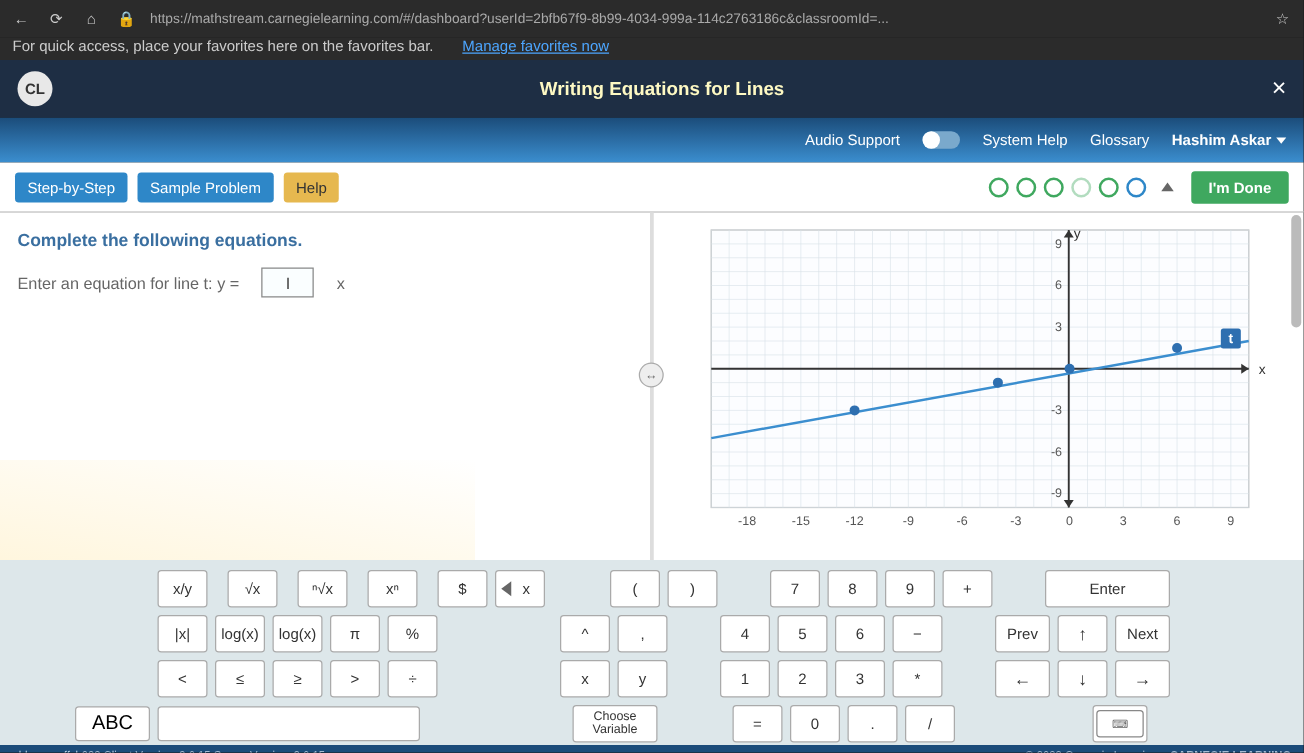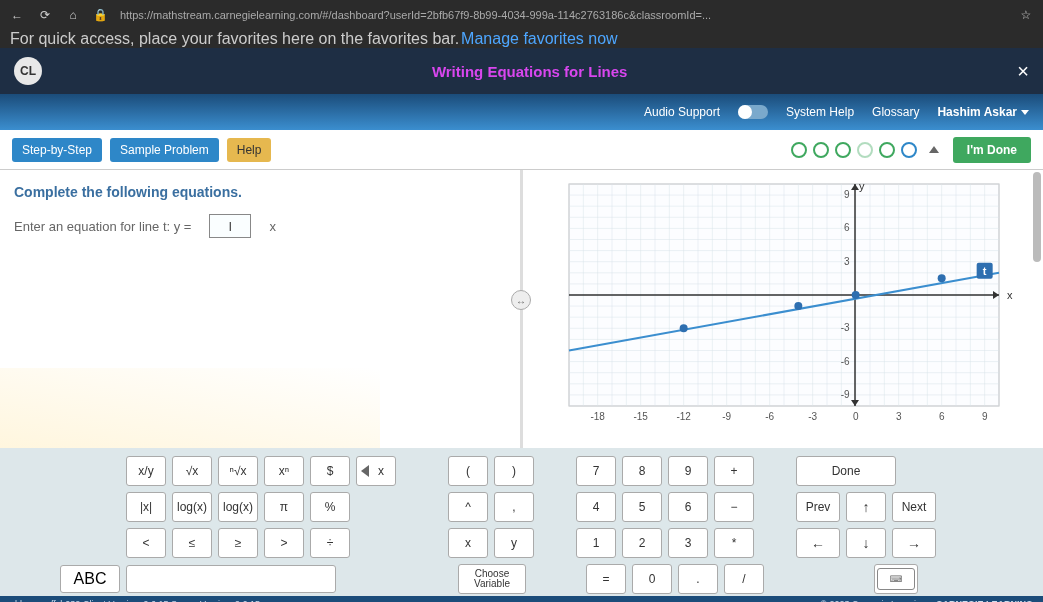--- a/index.html
+++ b/index.html
@@ -1,24 +1,24 @@
 <!DOCTYPE html>
 <html><head>
 <meta charset="utf-8">
 <style>
 *{box-sizing:border-box;margin:0;padding:0;font-family:Arial,Helvetica,sans-serif}
 html,body{width:1043px;height:602px;background:#1a1a1a;overflow:hidden}
 .browser-bar{height:30px;background:#2b2b2b;display:flex;align-items:center;gap:10px;padding:0 8px;color:#bbb;font-size:12px}
 .bicon{width:18px;height:18px;display:flex;align-items:center;justify-content:center;color:#ccc}
 .url{flex:1;color:#aaa;font-size:11px;white-space:nowrap;overflow:hidden}
-.fav-bar{height:18px;background:#2b2b2b;color:#ccc;font-size:16px;padding:0 10px;display:flex;align-items:flex-start;gap:2px}
-.fav-bar a{color:#4da6ff;}
+.fav-bar{height:18px;background:#2b2b2b;color:#ccc;font-size:12px;padding:0 10px;display:flex;align-items:flex-start;gap:23px}
+.fav-bar a{color:#4da6ff;text-decoration:underline}
 .app-header{background:#1e2e44;height:46px;display:flex;align-items:center;padding:0 14px;position:relative}
 .app-logo{width:28px;height:28px;border-radius:50%;background:#e8e8e8;color:#333;display:flex;align-items:center;justify-content:center;font-size:12px;font-weight:bold}
-.app-title{flex:1;text-align:center;color:#d946ef;font-weight:bold;font-size:15px}
+.app-title{flex:1;text-align:center;color:#fef9c3;font-weight:bold;font-size:15px}
 .app-close{color:#fff;font-size:20px;cursor:pointer}
 .top-links{background:linear-gradient(#1b4c7a,#3b8ecf);height:36px;display:flex;align-items:center;gap:18px;padding:0 14px;justify-content:flex-end;color:#fff;font-size:12px}
 .toggle{width:30px;height:14px;background:#7aa9cc;border-radius:7px;position:relative}
 .toggle::after{content:'';position:absolute;width:14px;height:14px;border-radius:50%;background:#fff;left:0;top:0}
 .user-drop{display:flex;align-items:center;gap:4px;font-weight:bold}
 .tri-down{width:0;height:0;border-left:4px solid transparent;border-right:4px solid transparent;border-top:5px solid #fff}
 .toolbar{background:#fff;height:40px;display:flex;align-items:center;gap:8px;padding:0 12px;border-bottom:1px solid #ccc}
 .btn{padding:5px 10px;border-radius:3px;font-size:12px;border:none;cursor:pointer}
 .btn-blue{background:#2e87c8;color:#ffffff}
 .btn-blue2{background:#2e87c8;color:#fff}
@@ -223,42 +223,42 @@
           <text x="455.6666666666667" y="98.80000000000001" text-anchor="middle" fill="#fff" font-size="11" font-weight="bold">t</text>
         </g>
     </svg>
     <div class="scroll-thumb"></div>
   </div>
 </div>
 
 <div class="keyboard">
   <div class="krow">
     <div style="width:110px"></div>
-    <div id="kr1" style="display:flex;gap:6px">
+    <div id="kr1" style="display:flex;gap:16px">
         <div class="key kw">x/y</div>
         <div class="key kw">√x</div>
         <div class="key kw">ⁿ√x</div>
         <div class="key kw">xⁿ</div>
         <div class="key kw">$</div>
       </div>
     <div class="key kw bksp">
         <span style="margin-left:10px">x</span>
       </div>
     <div style="width:40px"></div>
     <div class="key kw">(</div>
     <div class="key kw">)</div>
     <div style="width:30px"></div>
     <div id="kn1" style="display:flex;gap:6px">
         <div class="key kw">7</div>
         <div class="key kw">8</div>
         <div class="key kw">9</div>
         <div class="key kw">+</div>
       </div>
     <div style="width:30px"></div>
-    <div class="key enter">Done</div>
+    <div class="key enter">Enter</div>
   </div>
   <div class="krow">
     <div style="width:110px"></div>
     <div id="kr2" style="display:flex;gap:6px">
         <div class="key kw">|x|</div>
         <div class="key kw">log(x)</div>
         <div class="key kw">log(x)</div>
         <div class="key kw">π</div>
         <div class="key kw">%</div>
       </div>

